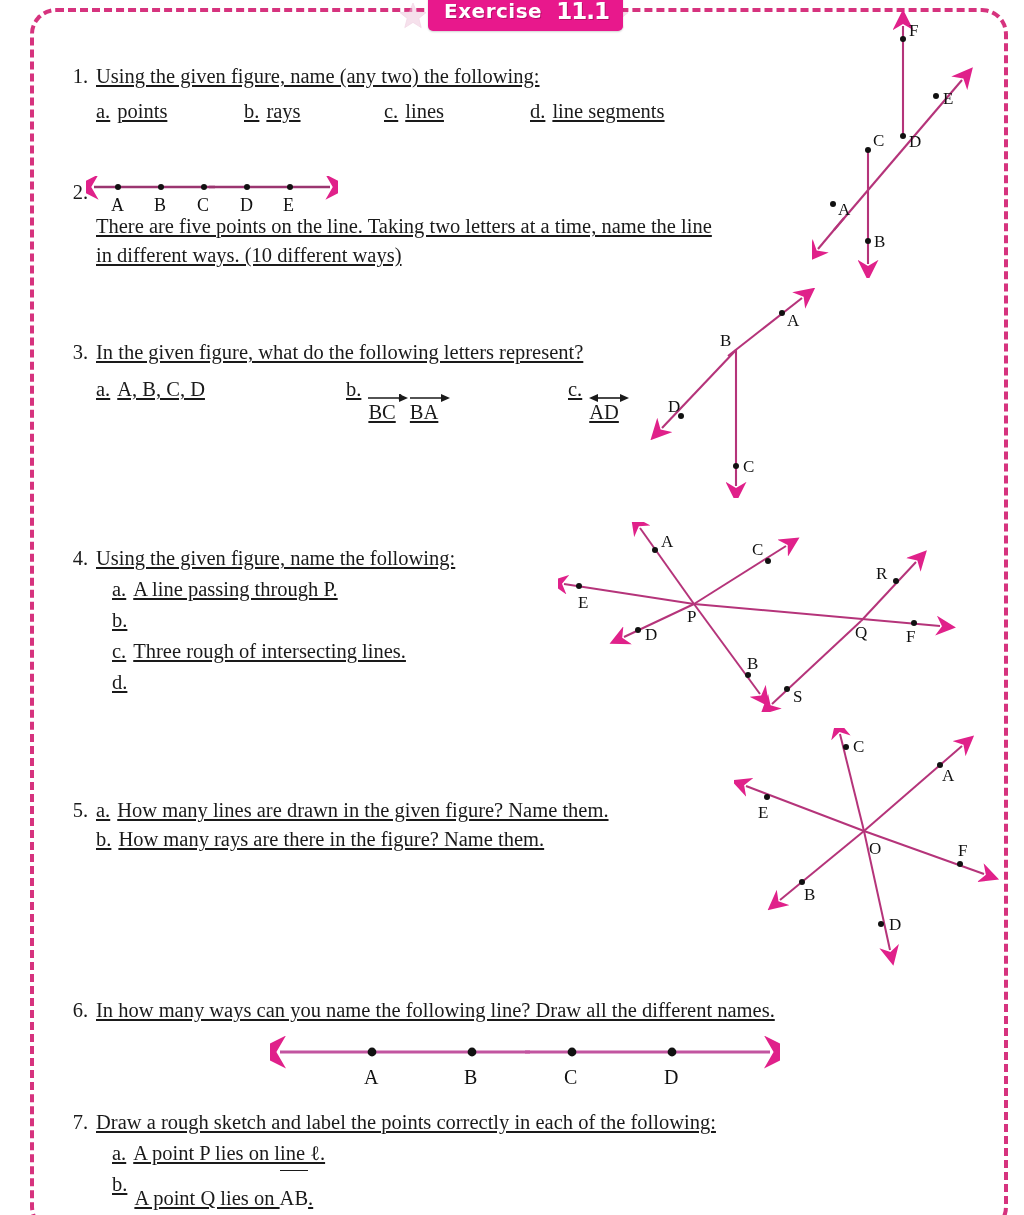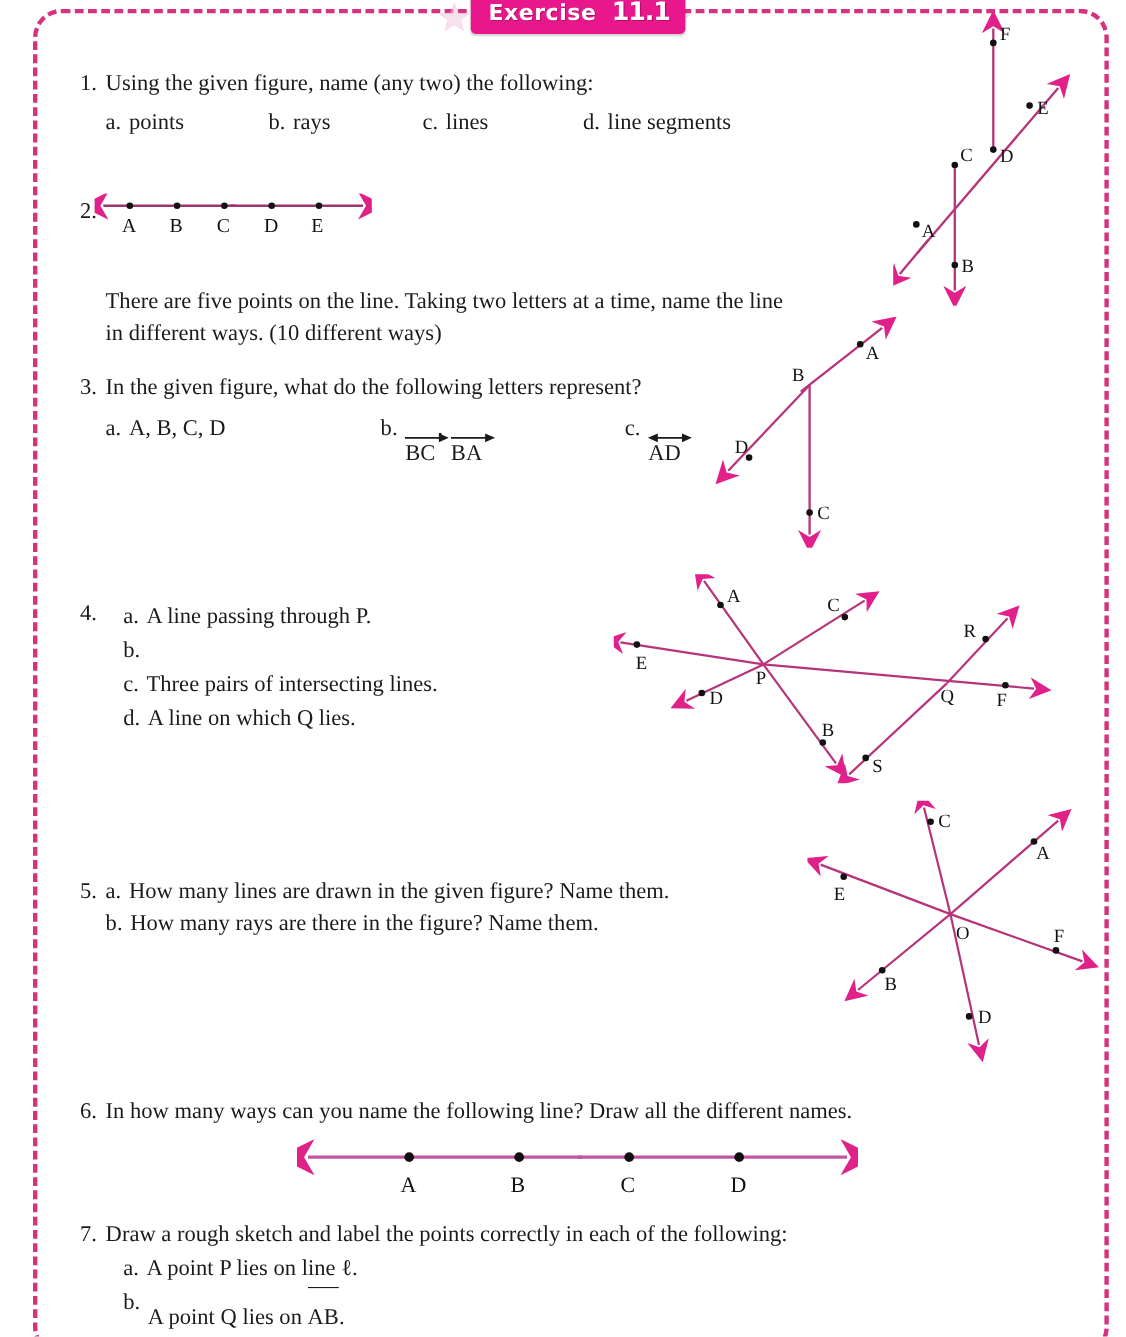--- a/index.html
+++ b/index.html
@@ -87,20 +87,21 @@
   }
   .q-num {
     position: absolute;
     left: 0;
     top: 0;
     width: 26px;
     text-align: right;
   }
   .q-body {
     margin-left: 34px;
+    text-decoration: underline;
   }
   .opt-row {
     display: flex;
     margin-top: 2px;
   }
   .opt {
     display: flex;
     gap: 7px;
     white-space: nowrap;
   }
@@ -229,21 +230,21 @@
     <circle cx="118" cy="11" r="3" fill="#111"></circle>
     <circle cx="161" cy="11" r="3" fill="#111"></circle>
     <circle cx="204" cy="11" r="3" fill="#111"></circle>
     <text x="25" y="35" font-size="18">A</text>
     <text x="68" y="35" font-size="18">B</text>
     <text x="111" y="35" font-size="18">C</text>
     <text x="154" y="35" font-size="18">D</text>
     <text x="197" y="35" font-size="18">E</text>
   </svg>
 
-  <div class="q" style="left:62px; top:212px; width:760px;margin-top:48px;">
+  <div class="q" style="left:62px; top:212px; width:760px;">
     <div class="q-body">
       <div>There are five points on the line. Taking two letters at a time, name the line</div>
       <div>in different ways. (10 different ways)</div>
     </div>
   </div>
 
   <div class="q" style="left:62px; top:338px; width:600px;">
     <span class="q-num">3.</span>
     <div class="q-body">
       <div>In the given figure, what do the following letters represent?</div>
@@ -301,35 +302,35 @@
     <circle cx="96" cy="178" r="3" fill="#111"></circle>
     <text x="147" y="38" font-size="17">A</text>
     <text x="80" y="58" font-size="17">B</text>
     <text x="28" y="124" font-size="17">D</text>
     <text x="103" y="184" font-size="17">C</text>
   </svg>
 
   <div class="q" style="left:62px; top:544px; width:480px;">
     <span class="q-num">4.</span>
     <div class="q-body">
+      <div>Using the given figure, name the following:</div>
       <div class="sub-list">
         <div class="opt">
           <span class="opt-let">a.</span>
           <span>A line passing through P.</span>
         </div>
         <div class="opt">
           <span class="opt-let">b.</span>
         </div>
         <div class="opt">
           <span class="opt-let">c.</span>
-          <span>Three pairs of intersecting lines.</span>
+          <span>Three rough of intersecting lines.</span>
         </div>
         <div class="opt">
           <span class="opt-let">d.</span>
-          <span>A line on which Q lies.</span>
         </div>
       </div>
     </div>
   </div>
 
   <svg class="fig" style="left:558px; top:522px;" width="420" height="190" viewBox="0 0 420 190">
     <defs>
       <marker id="ar4" markerWidth="10" markerHeight="10" refX="2" refY="5" orient="auto">
         <path d="M0,0 L10,5 L0,10 L3,5 Z" fill="#e0218a"></path>
       </marker>

